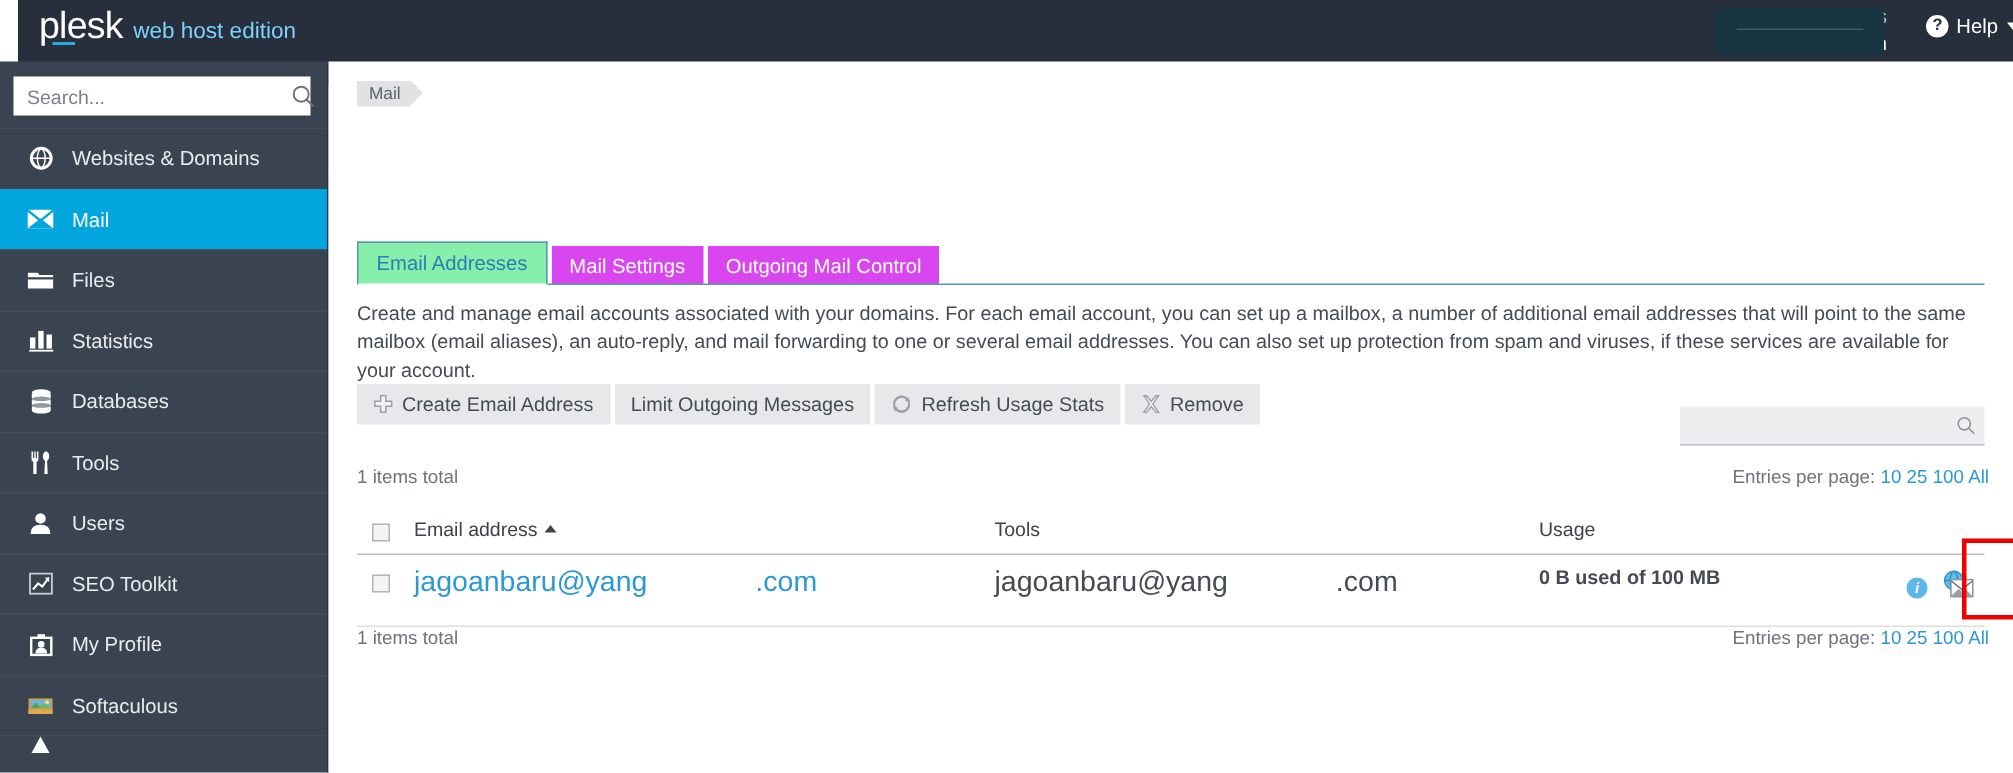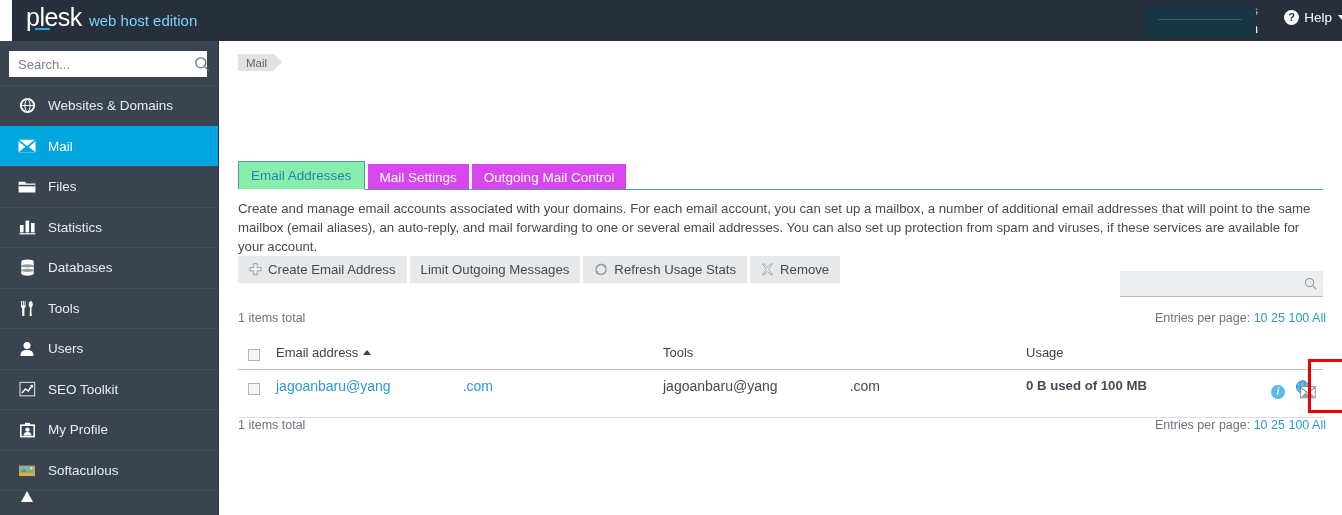--- a/index.html
+++ b/index.html
@@ -240,21 +240,21 @@
   .cb-head { position: absolute; left: 10px; top: 8px; }
   .cb-row  { position: absolute; left: 10px; top: 13px; }
 
   .table-row {
     position: absolute; left: 19px; top: 329px;
     width: 1085px; height: 48px;
     border-bottom: 1px solid #dcdfe2;
   }
   .cell {
     position: absolute; top: 8px;
-    font-size: 14px; white-space: nowrap;
+    font-size: 19px; white-space: nowrap;
   }
   .cell-email { left: 38px; color: #2c99d4; cursor: pointer; }
   .cell-email .gap2 { display: inline-block; width: 72px; }
   .cell-user  { left: 425px; color: #444b55; }
   .cell-user .gap3 { display: inline-block; width: 72px; }
 
   .usage-wrap { position: absolute; left: 788px; top: 6px; font-weight: bold; }
   .usage-bar {
     width: 205px; height: 11px; background: #dcdee0;
   }

